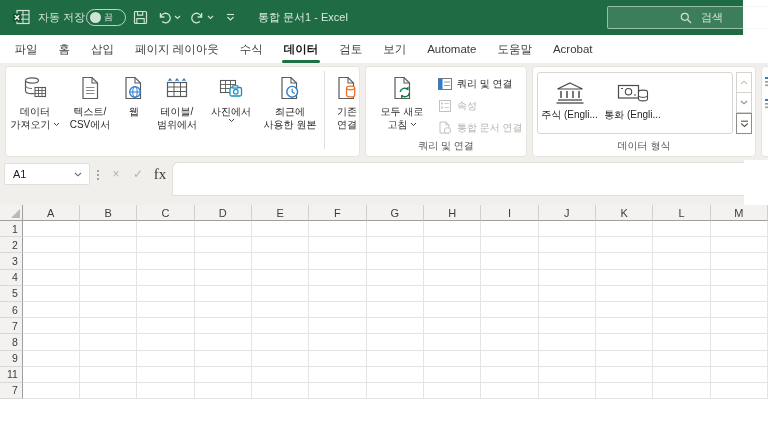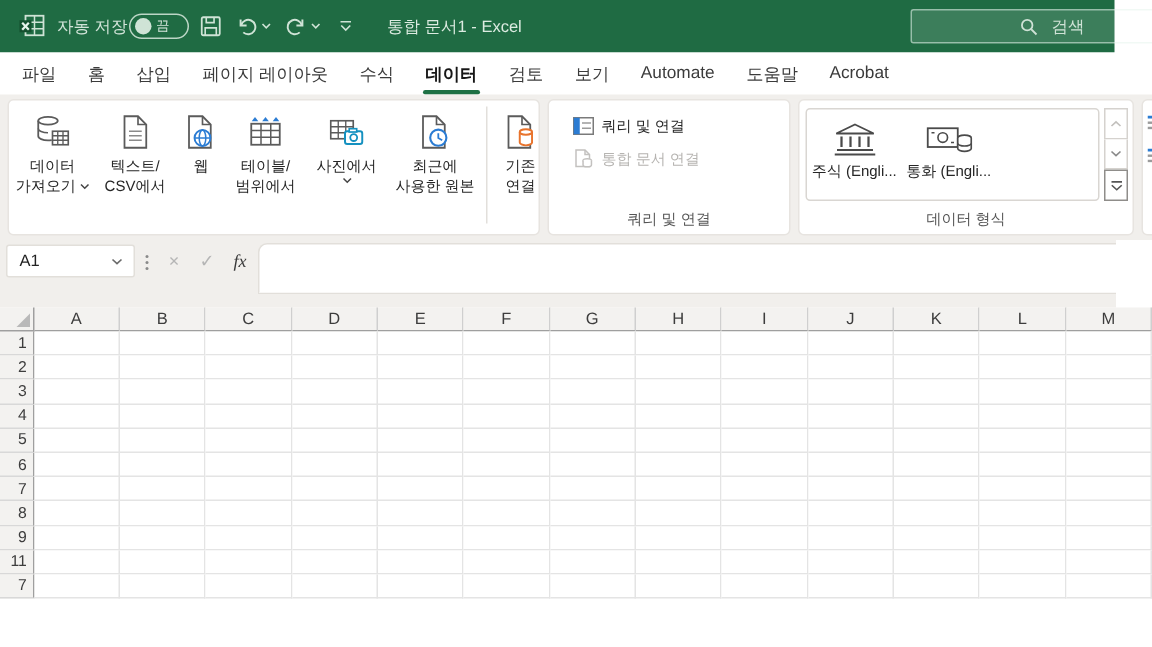--- a/index.html
+++ b/index.html
@@ -45,21 +45,21 @@
   .sbtn.more { border:1px solid #8f8d8a; }
 
   
   .fbar { position:absolute; left:0; top:160px; width:744px; height:45px; background:#f1efec; }
   .namebox { position:absolute; left:4px; top:3px; width:86px; height:22px; background:#fff; border:1px solid #e2dfda; border-radius:2px; display:flex; align-items:center; }
   .namebox .nm { font-size:11px; color:#222; margin-left:8px; flex:1; }
   .dots { position:absolute; left:97px; top:10px; width:2px; height:2px; background:#8a8a8a; border-radius:50%; box-shadow:0 4px 0 #8a8a8a, 0 8px 0 #8a8a8a; }
   .fb-ico { position:absolute; top:3px; height:22px; display:flex; align-items:center; justify-content:center; width:18px; font-size:12px; }
   .fb-x { left:107px; color:#b5b5b5; }
   .fb-ck { left:129px; color:#b5b5b5; }
-  .fb-fx { left:151px; color:#3a3a3a; font-family:"Liberation Serif", serif; font-style:italic; font-size:12px; }
+  .fb-fx { left:151px; color:#3a3a3a; font-family:"Liberation Serif", serif; font-size:15px; }
   .finput { position:absolute; left:172px; top:2px; right:0; height:34px; background:#fff; border:1px solid #e2dfda; border-right:none; border-radius:6px 0 0 0; font-size:11px; color:#222; padding:3px 6px; }
 
   
   .grid { position:absolute; left:0; top:205px; width:768px; }
   .g-hrow { display:flex; height:16px; }
   .g-corner { width:24px; background:#f3f2f0; border-right:1px solid #9f9f9f; border-bottom:1px solid #9f9f9f; position:relative; }
   .g-corner::after { content:""; position:absolute; right:2px; bottom:2px; width:0; height:0; border-left:9px solid transparent; border-bottom:9px solid #b9b9b9; }
   .g-h { width:61px; background:#f3f2f0; border-right:1px solid #cfcfcf; border-bottom:1px solid #9f9f9f; font-size:11px; color:#3d3d3d; display:flex; align-items:center; justify-content:center; }
   .g-row { display:flex; height:16.2px; }
   .g-rh { width:24px; background:#f3f2f0; border-right:1px solid #9f9f9f; border-bottom:1px solid #d8d8d8; font-size:10.5px; color:#3d3d3d; display:flex; align-items:center; justify-content:flex-end; padding-right:4px; }
@@ -265,29 +265,58 @@
           </svg>
         </div>
         <div class="bt">기존</div>
         <div class="bt">연결</div>
       </div>
     </div>
   </div>
 
   <div class="card" style="left:365px; width:162px;">
     <div class="btnrow" style="left:8px">
+      <div class="bigbtn" style="width:56px">
+        <div class="ic">
+          <svg width="26" height="26" viewBox="0 0 26 26">
+            <path d="M6 2.5 h9 l5.5 5.5 V23.5 H6 z" fill="#fff" stroke="#5b5b5b" stroke-width="1.2"></path>
+            <path d="M15 2.5 v5.5 h5.5" fill="none" stroke="#5b5b5b" stroke-width="1.1"></path>
+            <path d="M11.2 16.9 a4.6 4.6 0 0 1 7.9-2.2" fill="none" stroke="#107c41" stroke-width="1.5"></path>
+            <path d="M19.6 11.6 l-.1 3.4 -3.2-1.2 z" fill="#107c41"></path>
+            <path d="M20.4 18.1 a4.6 4.6 0 0 1 -7.9 2.2" fill="none" stroke="#107c41" stroke-width="1.5"></path>
+            <path d="M12 23.4 l.1-3.4 3.2 1.2 z" fill="#107c41"></path>
+          </svg>
+        </div>
+        <div class="bt">모두 새로</div>
+        <div class="bt">
+            <span>고침</span>
+          <svg width="7" height="5" viewBox="0 0 7 5">
+              <path d="M1 1 l2.5 2.5 L6 1" fill="none" stroke="#444" stroke-width="1"></path>
+            </svg>
+        </div>
+      </div>
       <div class="smallcol" style="margin-left:8px">
         <div class="smallbtn">
           <svg width="14" height="12" viewBox="0 0 14 12">
             <rect x="0.5" y="0.5" width="13" height="11" fill="#fff" stroke="#7a7a7a"></rect>
             <rect x="0.5" y="0.5" width="4" height="11" fill="#2b7cd3"></rect>
             <line x1="6" y1="4" x2="12" y2="4" stroke="#9b9b9b"></line>
             <line x1="6" y1="7.5" x2="12" y2="7.5" stroke="#9b9b9b"></line>
           </svg>
           <span>쿼리 및 연결</span>
+        </div>
+        <div class="smallbtn disabled">
+          <svg width="14" height="12" viewBox="0 0 14 12">
+            <rect x="1.5" y="0.5" width="11" height="11" fill="#fff" stroke="#c3c1bf"></rect>
+            <rect x="3" y="2.5" width="2" height="2" fill="#cfcdcb"></rect>
+            <rect x="3" y="6.5" width="2" height="2" fill="#cfcdcb"></rect>
+            <line x1="6.5" y1="3.5" x2="11" y2="3.5" stroke="#cfcdcb"></line>
+            <line x1="6.5" y1="7.5" x2="11" y2="7.5" stroke="#cfcdcb"></line>
+          </svg>
+          <span>속성</span>
         </div>
         <div class="smallbtn disabled">
           <svg width="14" height="13" viewBox="0 0 14 13">
             <path d="M2 1 h6 l3 3 V12 H2 z" fill="#fff" stroke="#c3c1bf"></path>
             <path d="M8 1 v3 h3" fill="none" stroke="#c3c1bf"></path>
             <ellipse cx="9.5" cy="8" rx="2.8" ry="1.2" fill="#fff" stroke="#c3c1bf"></ellipse>
             <path d="M6.7 8 v3 c0 .7 1.3 1.2 2.8 1.2 s2.8-.5 2.8-1.2 v-3" fill="#fff" stroke="#c3c1bf"></path>
           </svg>
           <span>통합 문서 연결</span>
         </div>

